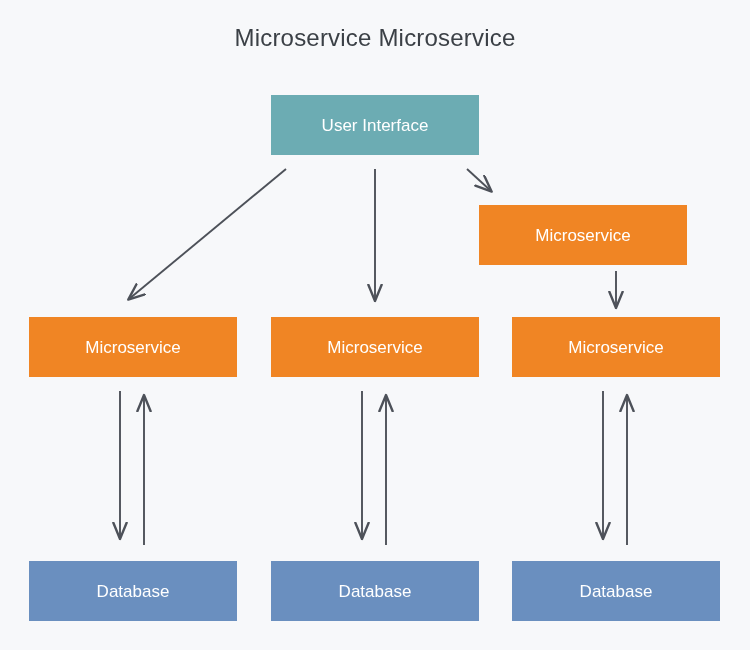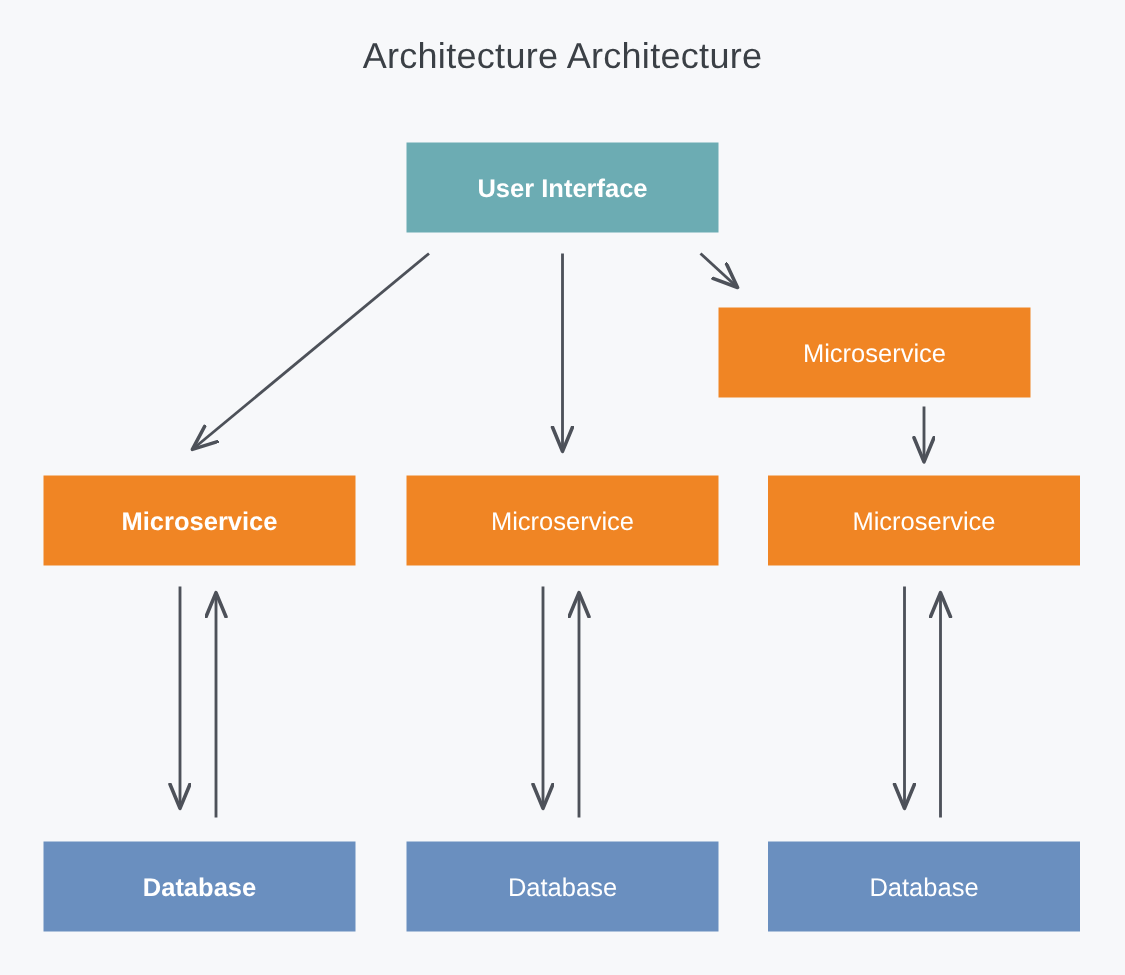--- a/index.html
+++ b/index.html
@@ -30,37 +30,37 @@
     position: absolute;
     display: flex;
     align-items: center;
     justify-content: center;
     color: #ffffff;
     font-size: 17px;
     line-height: 1;
     box-sizing: border-box;
     user-select: none;
   }
-  .node.bold { font-weight: 700; justify-content: center; }
+  .node.bold { font-weight: 400; justify-content: center; }
   .node.regular { font-weight: 400; }
   svg.edges {
     position: absolute;
     left: 0;
     top: 0;
     width: 750px;
     height: 650px;
     pointer-events: none;
   }
 </style>
 </head>
 <body>
 
 <div id="canvas">
 
-  <div id="diagram-title">Architecture Architecture</div>
+  <div id="diagram-title">Microservice Microservice</div>
 
   <svg class="edges" viewBox="0 0 750 650" xmlns="http://www.w3.org/2000/svg">
     <defs>
       <marker id="arrowhead" markerWidth="10" markerHeight="10" refX="8.5" refY="4" orient="auto" markerUnits="strokeWidth">
         <path d="M0.5,0.5 L9,4 L0.5,7.5" fill="none" stroke="#4d5159" stroke-width="1.25" stroke-linecap="round" stroke-linejoin="round"></path>
       </marker>
     </defs>
     <g id="edge-group">
         <line x1="286" y1="169" x2="129" y2="299" stroke="#4d5159" stroke-width="1.9" marker-end="url(#arrowhead)"></line>
         <line x1="375" y1="169" x2="375" y2="300" stroke="#4d5159" stroke-width="1.9" marker-end="url(#arrowhead)"></line>

